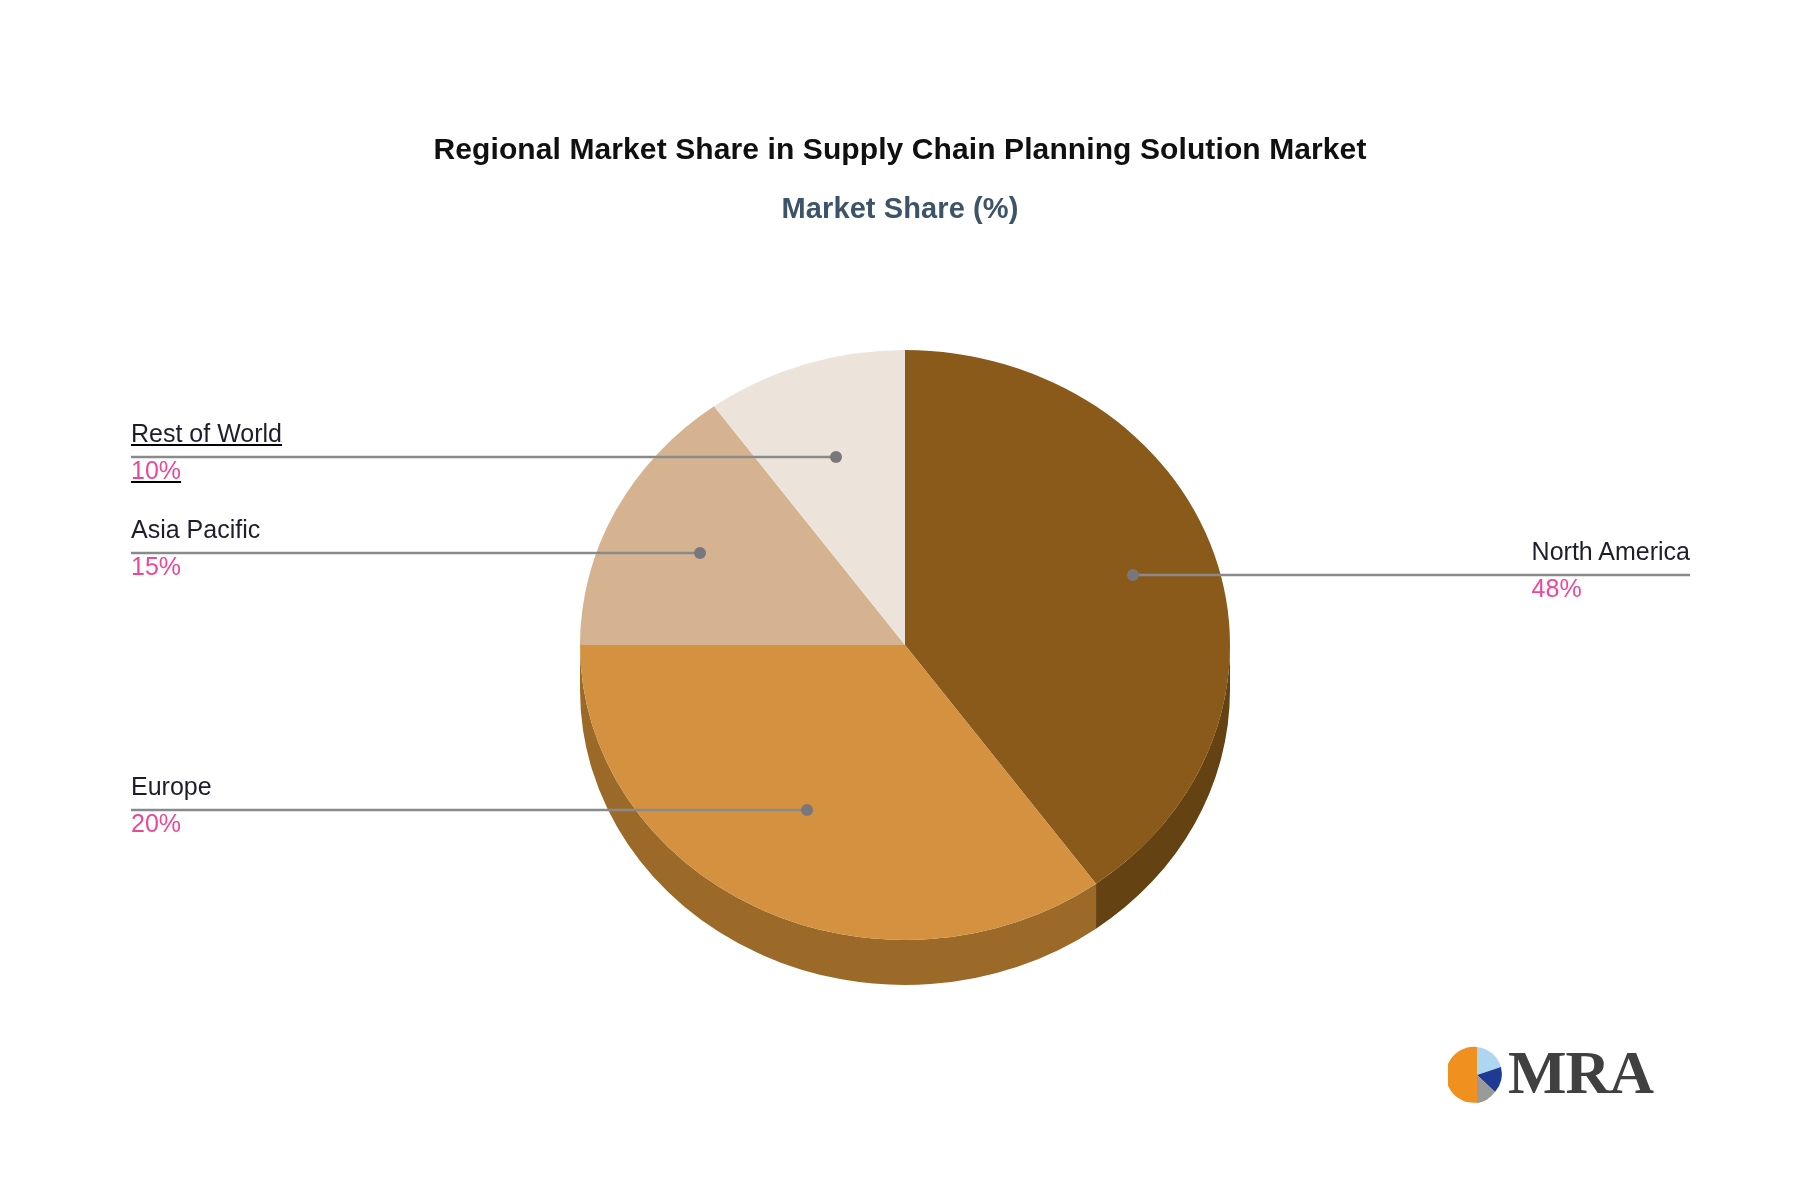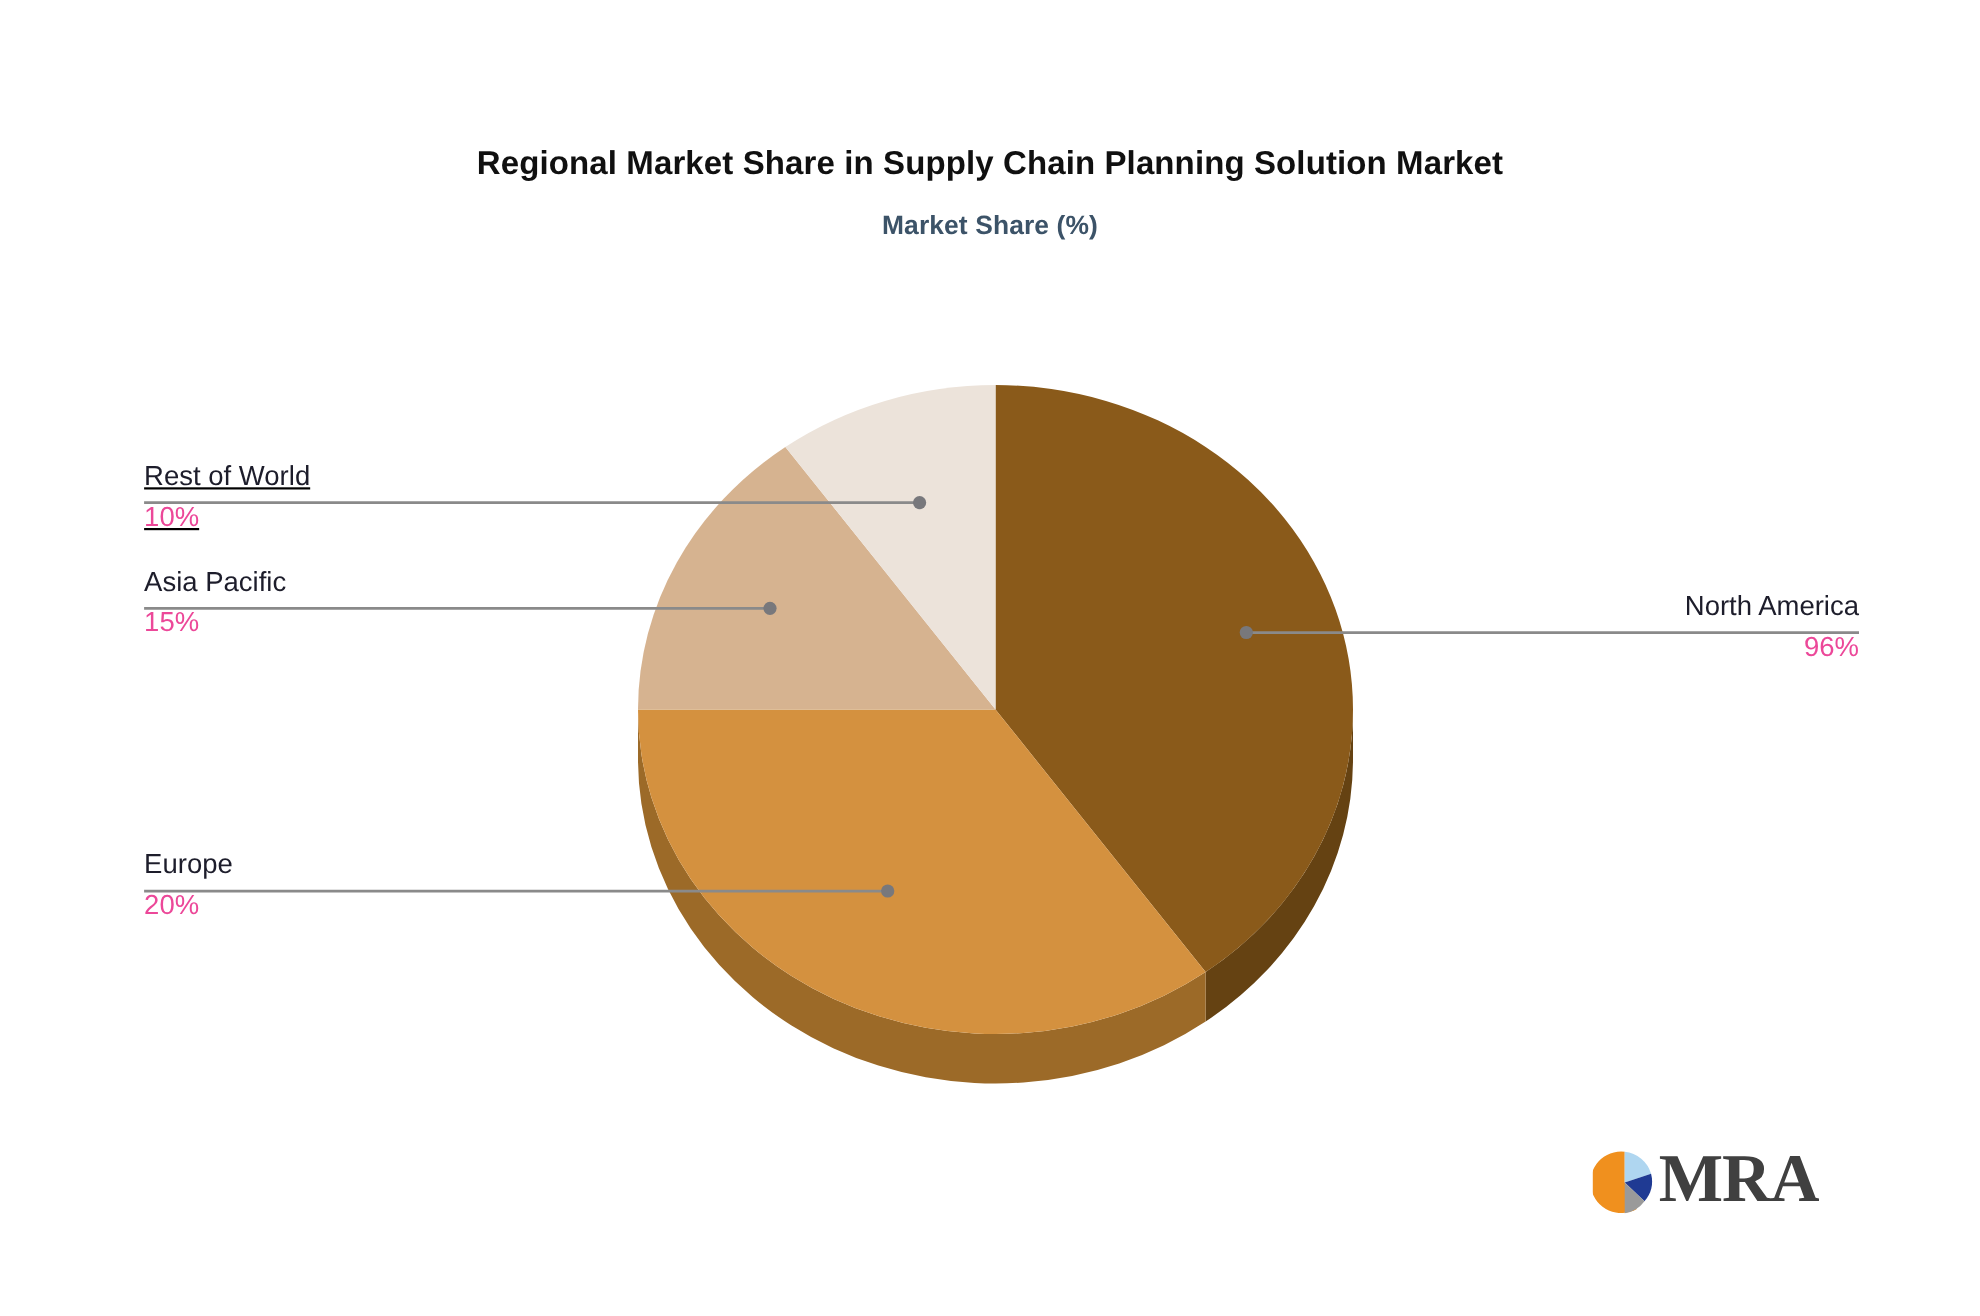--- a/index.html
+++ b/index.html
@@ -32,21 +32,21 @@
     color: #101010;
     letter-spacing: 0.1px;
     white-space: nowrap;
   }
   #chart-subtitle {
     position: absolute;
     left: 0;
     top: 192px;
     width: 1800px;
     text-align: center;
-    font-size: 24px;
+    font-size: 29px;
     font-weight: bold;
     color: #3c5368;
     letter-spacing: 0.1px;
     white-space: nowrap;
   }
 
   
   #pie-svg {
     position: absolute;
     left: 0;
@@ -70,21 +70,21 @@
   }
   .callout .cl-value {
     display: block;
     font-size: 25px;
     color: #ec4899;
     line-height: 32px;
     padding-top: 6px;
     white-space: nowrap;
   }
   .callout.left-side { text-align: left; }
-  .callout.right-side { text-align: right; }
+  .callout.right-side { }
 
   
   #mra-logo {
     position: absolute;
     left: 1448px;
     top: 1040px;
     width: 220px;
     height: 72px;
   }
   #mra-logo .logo-text {
@@ -150,21 +150,21 @@
     <span class="cl-value">15%</span>
   </div>
 
   <div class="callout left-side" style="left:131px; top:771px;">
     <span class="cl-name">Europe</span>
     <span class="cl-value">20%</span>
   </div>
 
   <div class="callout right-side" style="right:110px; top:536px;">
     <span class="cl-name">North America</span>
-    <span class="cl-value">96%</span>
+    <span class="cl-value">48%</span>
   </div>
 
   <div id="mra-logo">
     <svg class="logo-mark" width="58" height="58" viewBox="0 0 58 58" xmlns="http://www.w3.org/2000/svg">
 
       <path d="M29 29 L29 1 A28 28 0 1 0 40 53 Z" fill="#F0901E"></path>
 
       <path d="M29 29 L29 1 A28 28 0 0 1 53 21 Z" fill="#AFD6F0"></path>
 
       <path d="M29 29 L53 21 A28 28 0 0 1 47 46 Z" fill="#1F3A93"></path>

